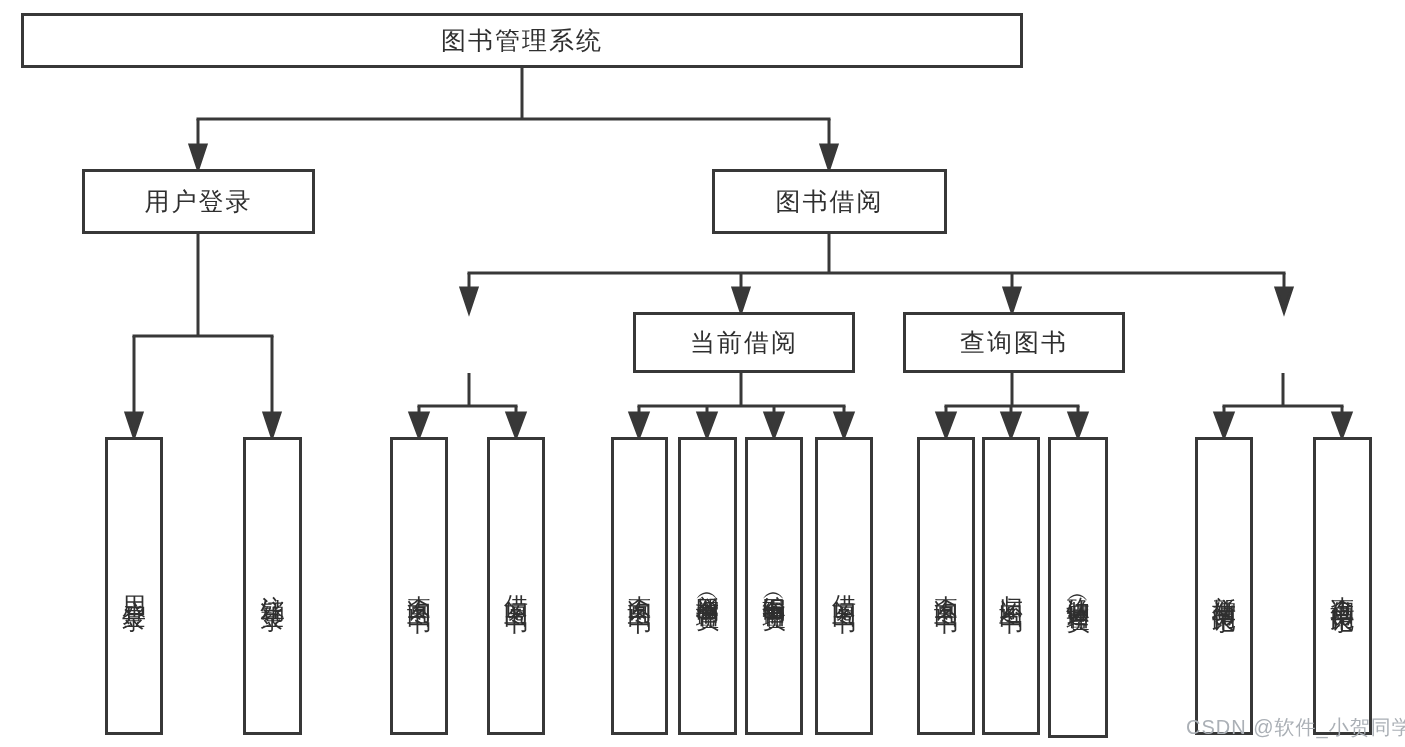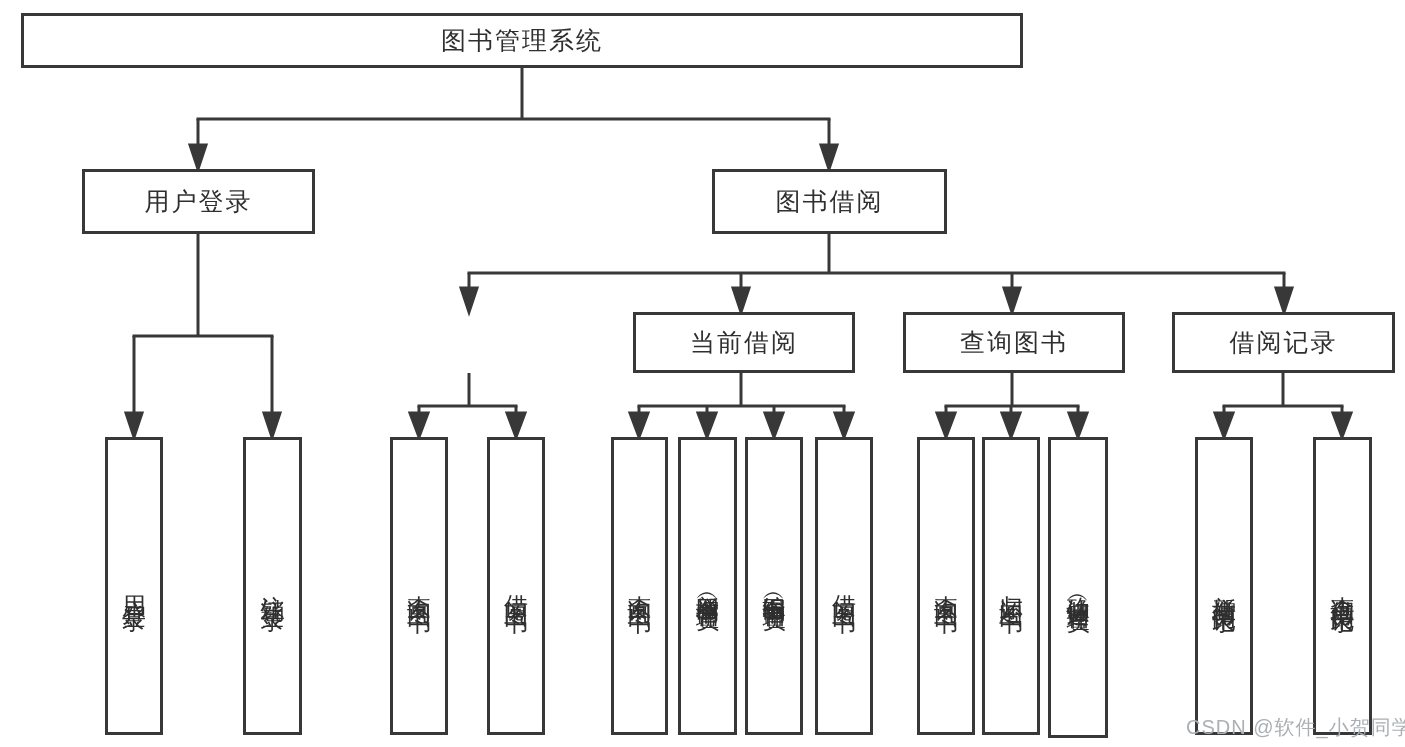--- a/index.html
+++ b/index.html
@@ -131,23 +131,20 @@
   <div class="box" style="left:712px; top:169px; width:235px; height:65px">
     <span class="hlabel">图书借阅</span>
   </div>
 
   <div class="box" style="left:633px; top:312px; width:222px; height:61px">
     <span class="hlabel">当前借阅</span>
   </div>
   <div class="box" style="left:903px; top:312px; width:222px; height:61px">
     <span class="hlabel">查询图书</span>
   </div>
-  <div class="box" style="left:1172px; top:312px; width:223px; height:61px">
-    <span class="hlabel">借阅记录</span>
-  </div>
 
   <div class="box vbox" style="left:105px; top:437px; width:58px; height:298px">
     <span class="vlabel">用户登录</span>
   </div>
   <div class="box vbox" style="left:243px; top:437px; width:59px; height:298px">
     <span class="vlabel">注销登录</span>
   </div>
 
   <div class="box vbox" style="left:390px; top:437px; width:58px; height:298px">
     <span class="vlabel">查询图书</span>

